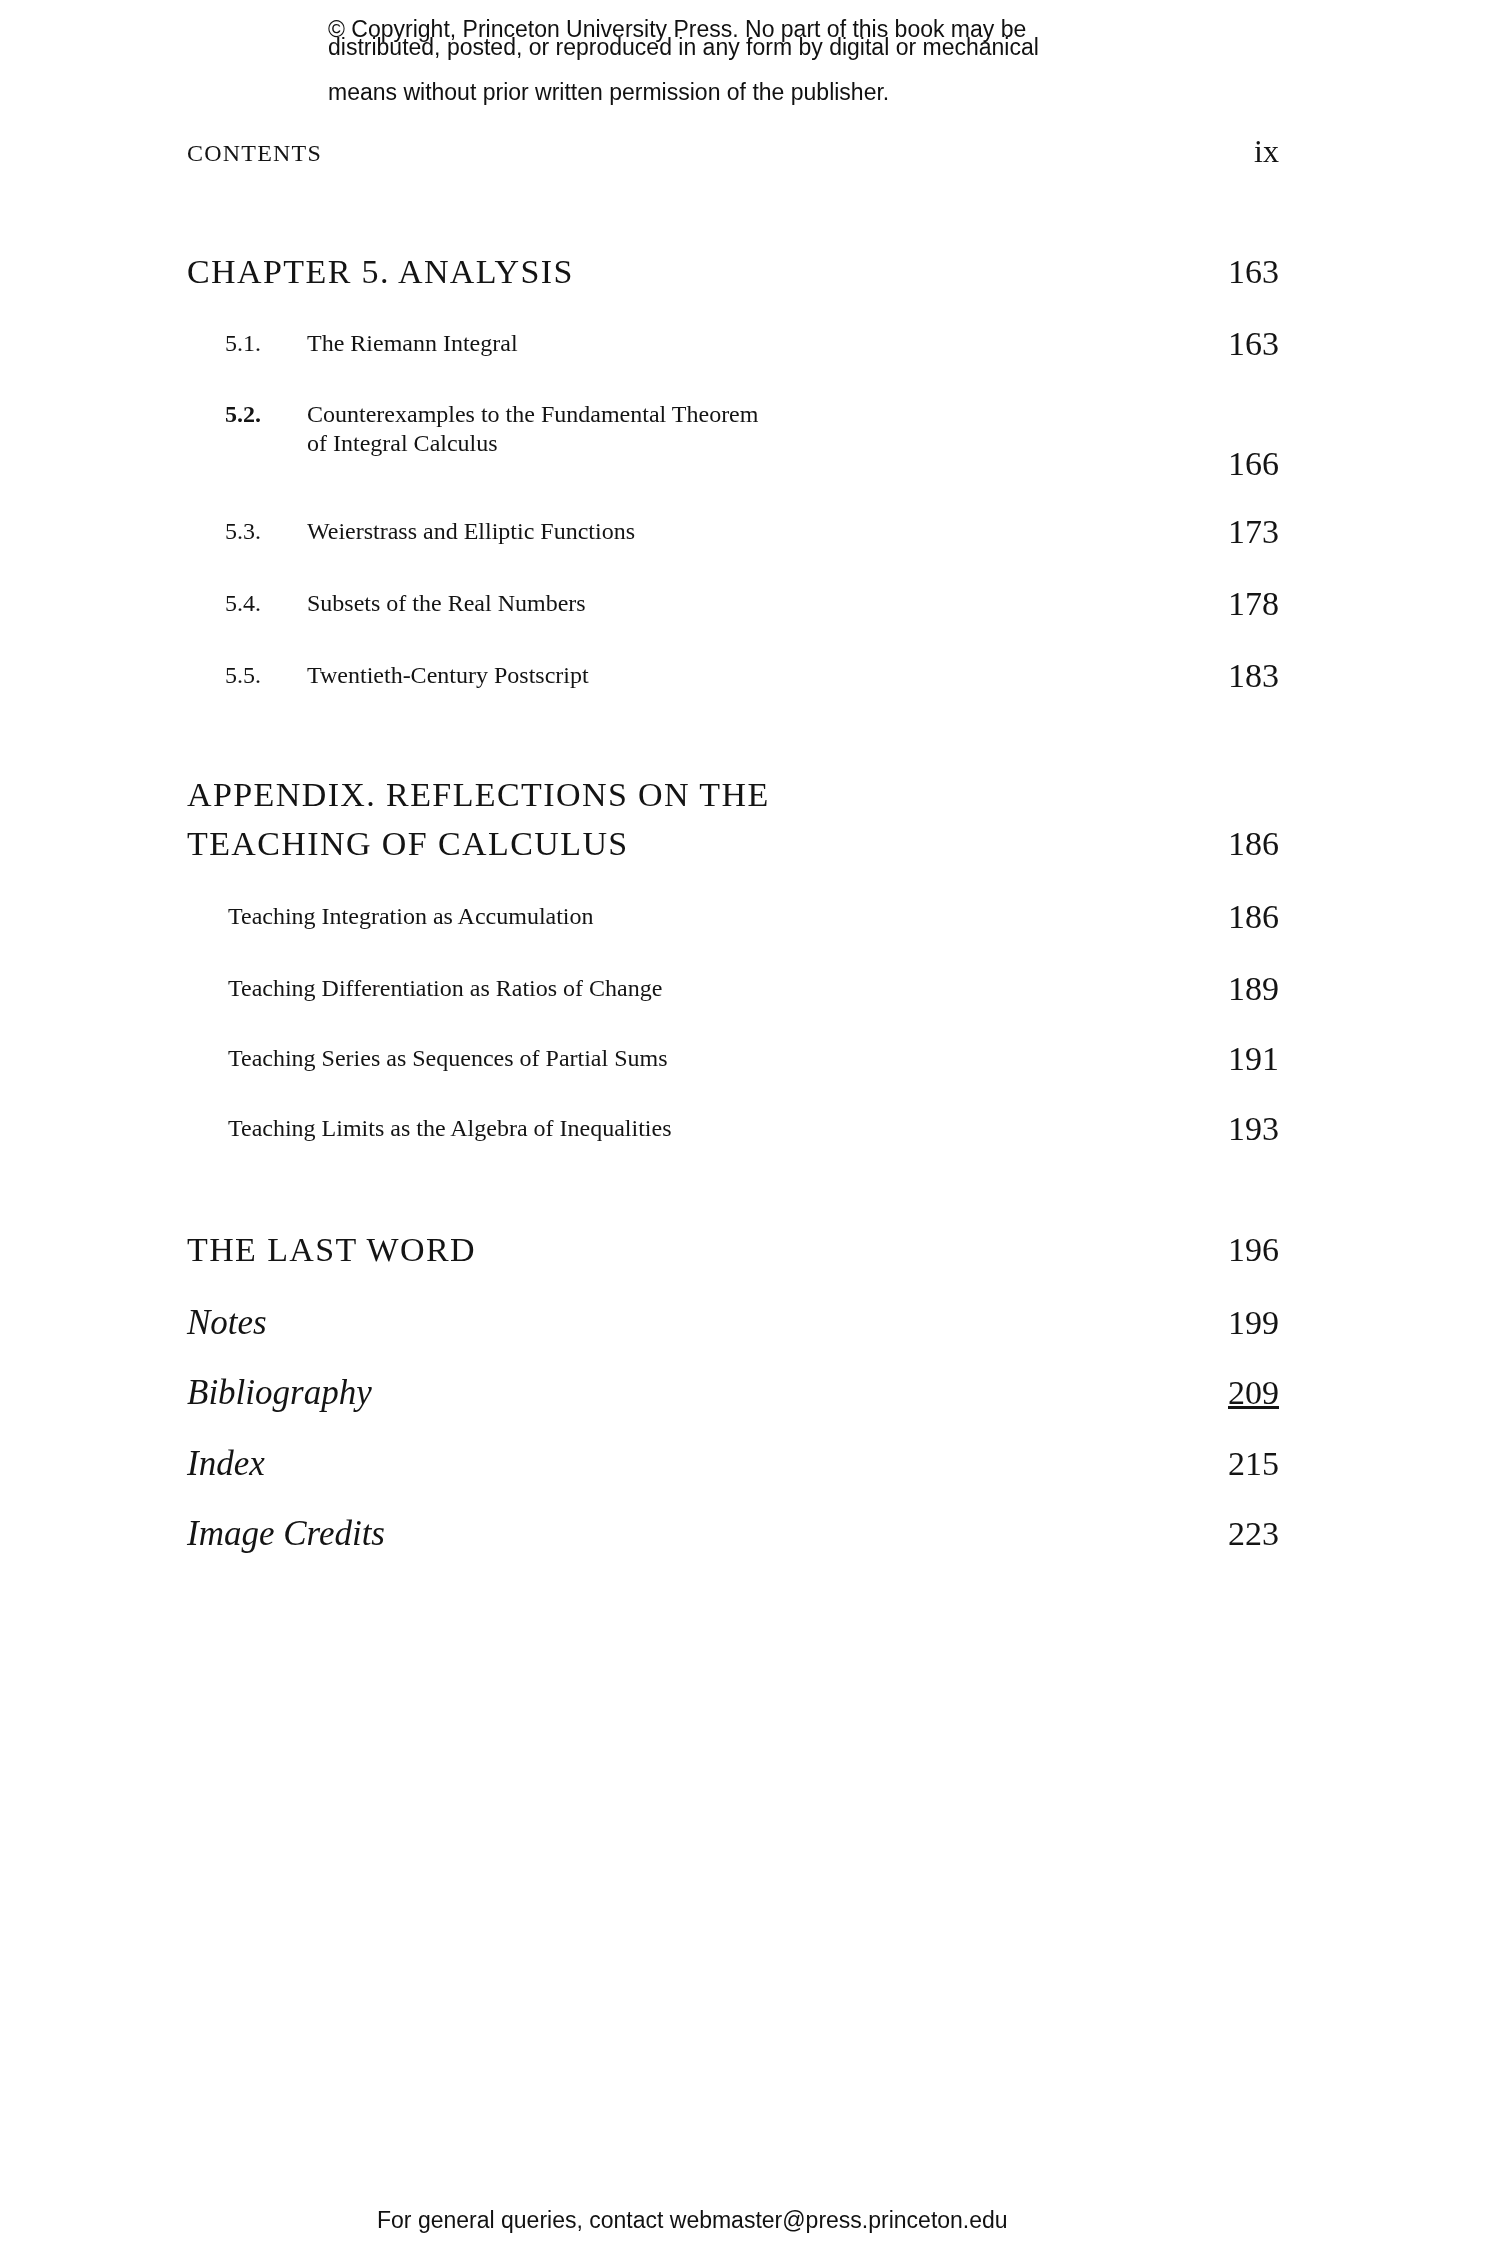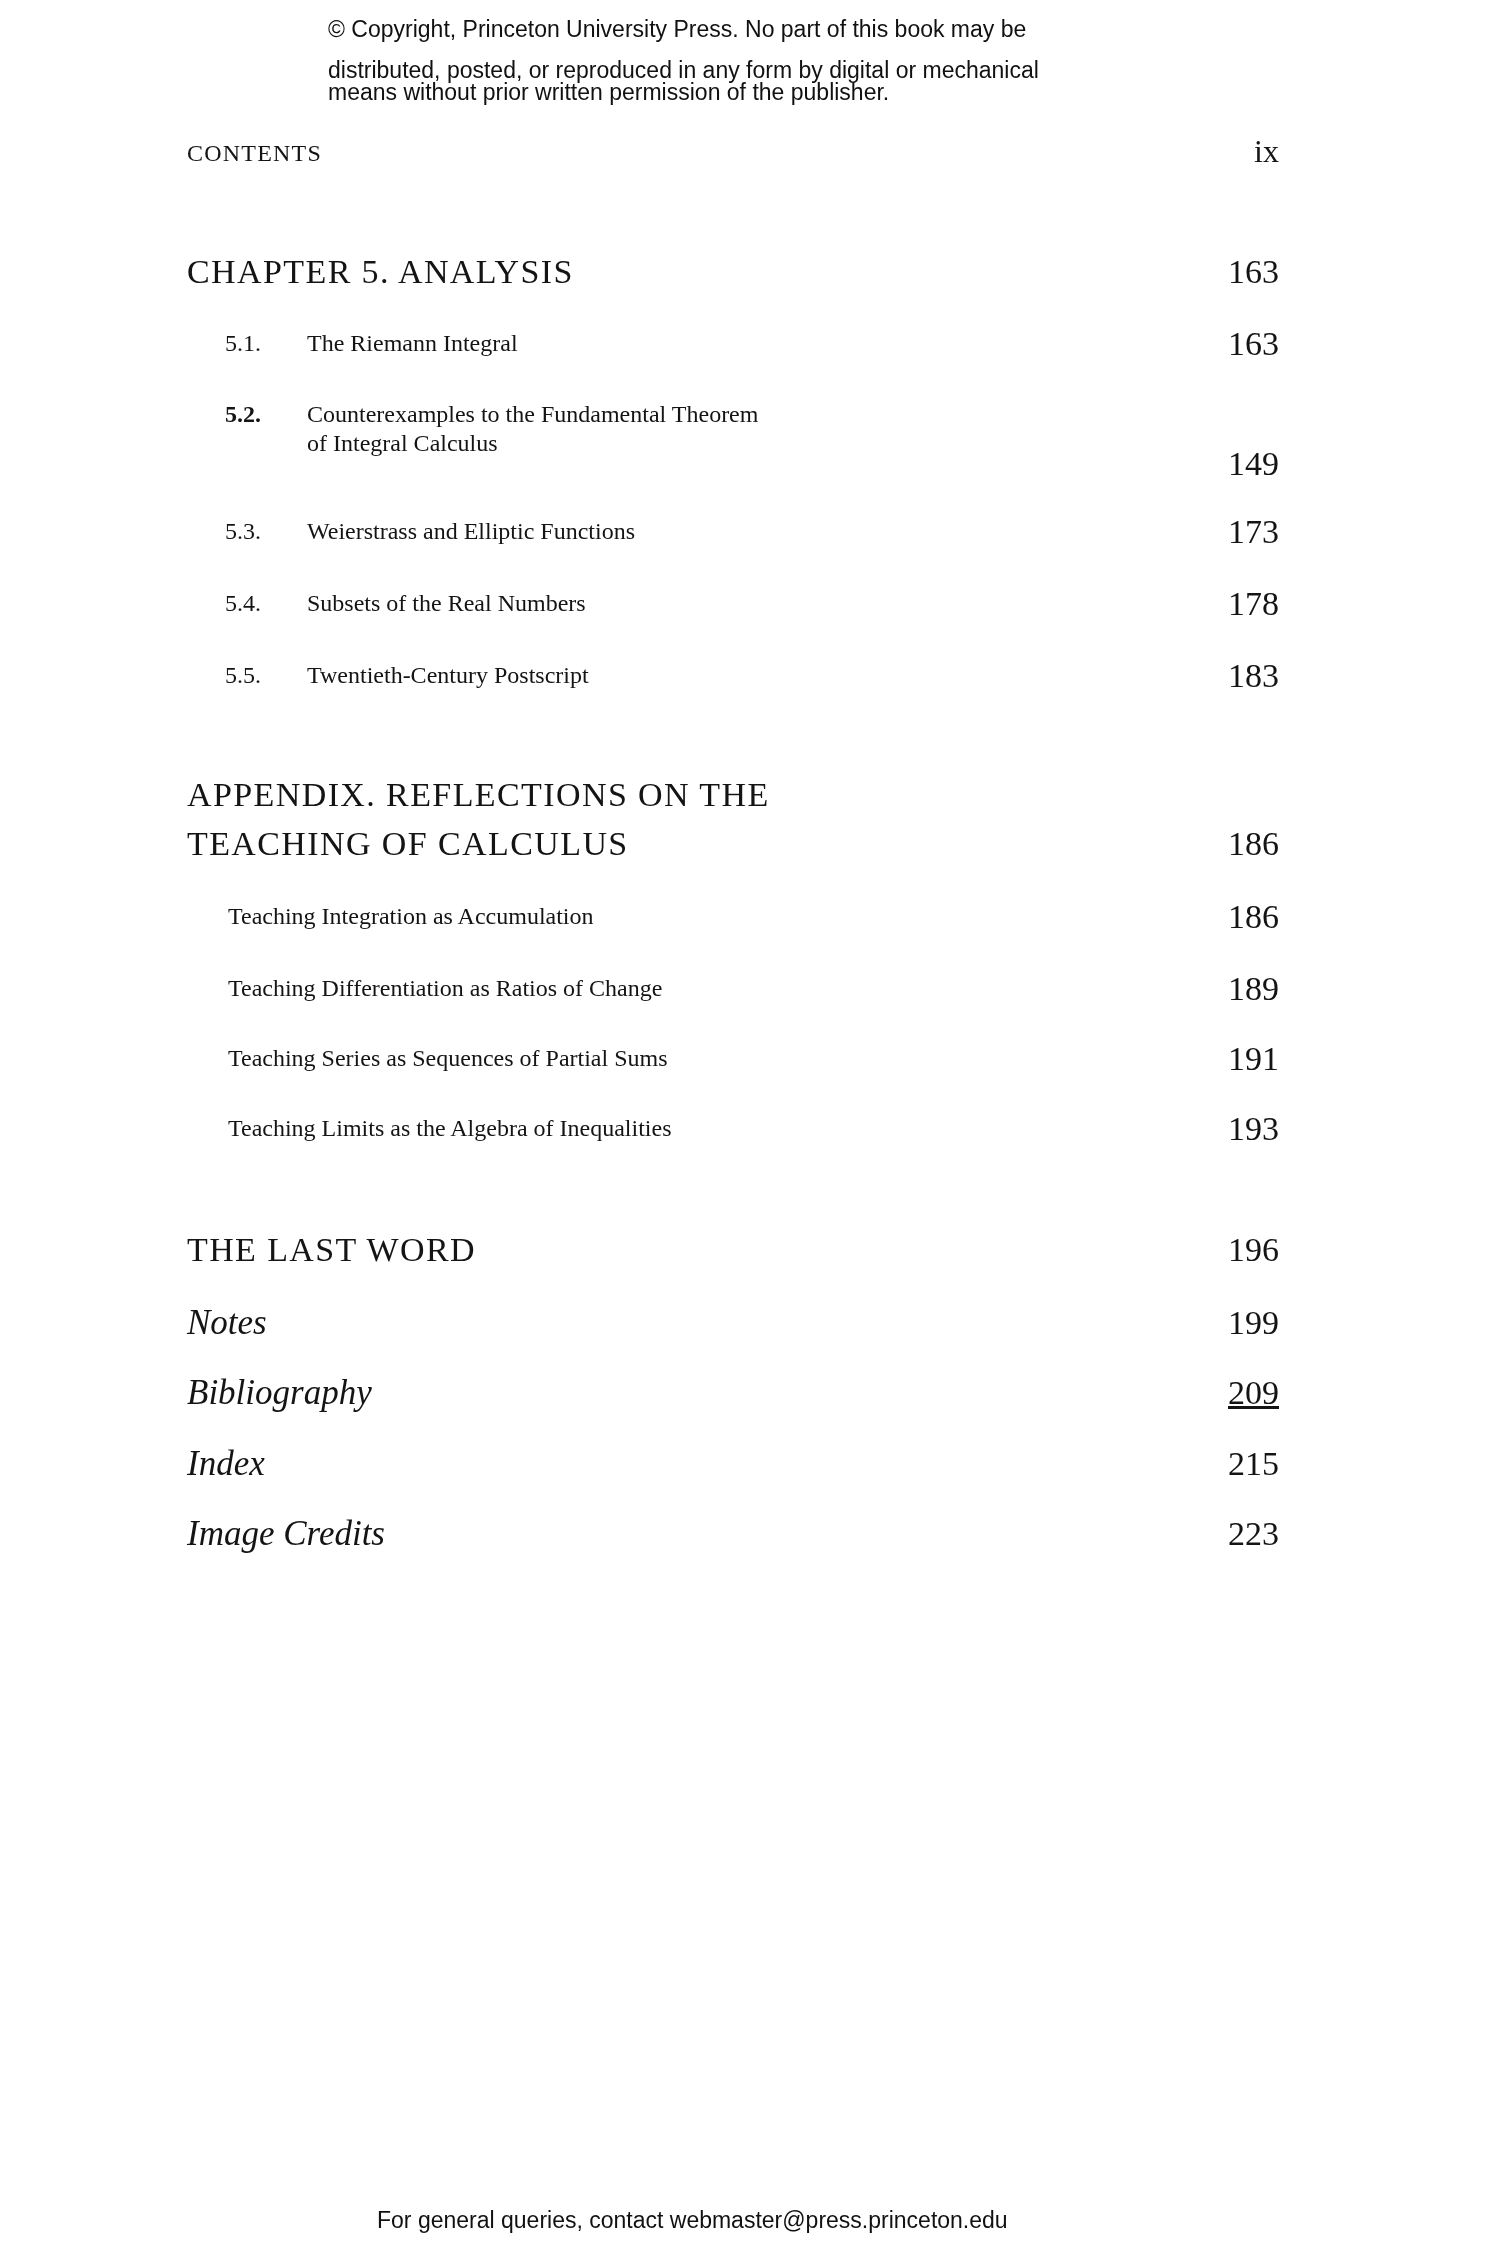--- a/index.html
+++ b/index.html
@@ -16,21 +16,21 @@
   .num { left: 225px; }
   .ttl { left: 307px; }
   .sub { left: 228px; }
   .lft { left: 187px; text-align: center; }
 </style>
 </head>
 <body>
 
 <div>
   <div class="abs sans" style="left:328px; top:18px;">© Copyright, Princeton University Press. No part of this book may be</div>
-  <div class="abs sans" style="left:328px; top:59px;">distributed, posted, or reproduced in any form by digital or mechanical</div>
+  <div class="abs sans" style="left:328px; top:36px;">distributed, posted, or reproduced in any form by digital or mechanical</div>
   <div class="abs sans" style="left:328px; top:81px;">means without prior written permission of the publisher.</div>
 </div>
 
 <div>
   <div class="abs serif hdr lft" style="top:141px;">CONTENTS</div>
   <div class="abs serif ix" style="right:221px; top:135px;">ix</div>
 </div>
 
 <div>
   <div class="abs serif caps lft" style="top:255px;">CHAPTER 5. ANALYSIS</div>
@@ -39,21 +39,21 @@
   <div>
     <div class="abs serif entry num" style="top:326px;">5.1.</div>
     <div class="abs serif entry ttl" style="top:326px;">The Riemann Integral</div>
     <div class="abs serif pg" style="top:327px;">163</div>
   </div>
 
   <div>
     <div class="abs serif entry num" style="top:397px;font-weight:bold;">5.2.</div>
     <div class="abs serif entry ttl" style="top:397px;">Counterexamples to the Fundamental Theorem</div>
     <div class="abs serif entry ttl" style="top:426px;">of Integral Calculus</div>
-    <div class="abs serif pg" style="top:447px;">149</div>
+    <div class="abs serif pg" style="top:447px;">166</div>
   </div>
 
   <div>
     <div class="abs serif entry num" style="top:514px;">5.3.</div>
     <div class="abs serif entry ttl" style="top:514px;">Weierstrass and Elliptic Functions</div>
     <div class="abs serif pg" style="top:515px;">173</div>
   </div>
 
   <div>
     <div class="abs serif entry num" style="top:586px;">5.4.</div>

